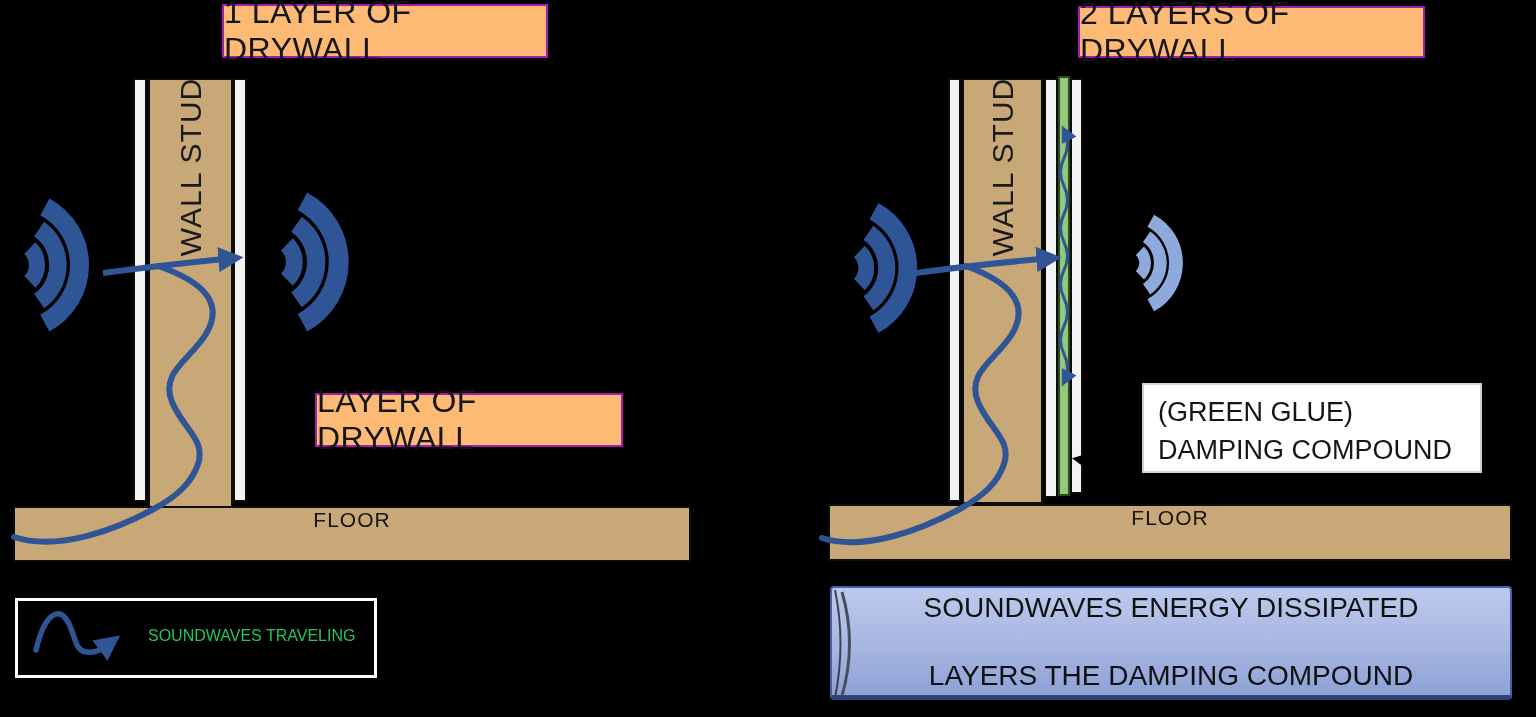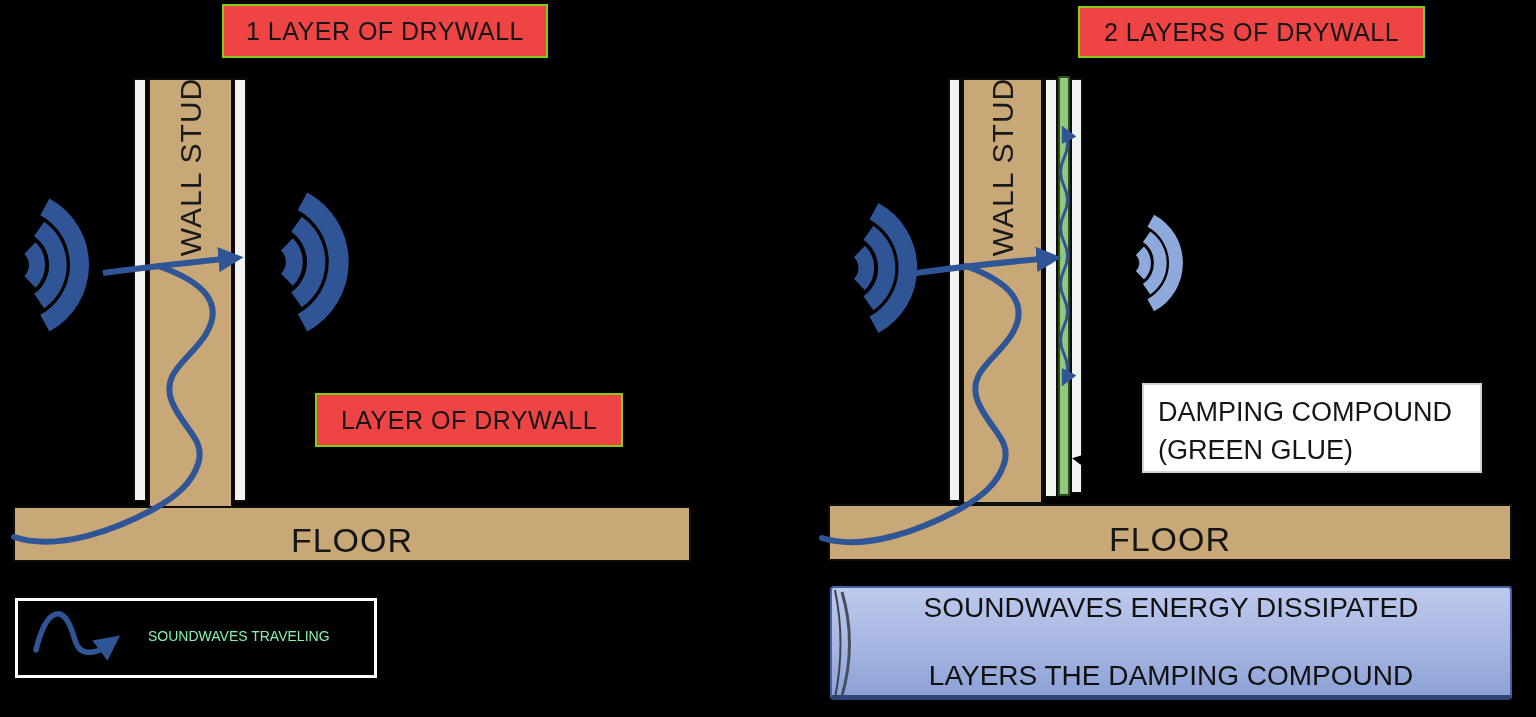--- a/index.html
+++ b/index.html
@@ -2,38 +2,38 @@
 <html><head>
 <meta charset="utf-8">
 <style>
   html,body{margin:0;padding:0;background:#000;}
   #canvas{
     position:relative;width:1536px;height:717px;background:#000;overflow:hidden;
     font-family:"Liberation Sans",sans-serif;color:#111;
   }
   .abs{position:absolute;}
   .white-box{
-    position:absolute;background:#ef4444;border:2px solid #84cc16;
+    position:absolute;background:#fdba74;border:2px solid #a21caf;
     display:flex;align-items:center;justify-content:center;
-    font-size:25px;color:#151515;letter-spacing:.5px;
+    font-size:32px;color:#151515;letter-spacing:.5px;
   }
   .strip{position:absolute;background:#f3f3f2;border:2px solid #0c0c0c;box-sizing:border-box;}
   .stud{position:absolute;background:#c8a877;border:2px solid #0c0c0c;box-sizing:border-box;}
   .green{position:absolute;background:#90c87c;border:2px solid #2d4a1e;box-sizing:border-box;}
   .floor{
     position:absolute;background:#c8a877;border:2px solid #0c0c0c;box-sizing:border-box;
-    display:flex;align-items:flex-end;justify-content:center;
-    font-size:34px;color:#151515;letter-spacing:1px;
+    display:flex;align-items:flex-start;justify-content:center;
+    font-size:21px;color:#151515;letter-spacing:1px;
   }
   .stud-label{
     position:absolute;transform:translate(-50%,-50%) rotate(-90deg);
     transform-origin:center;white-space:nowrap;font-size:30px;color:#1a1a1a;letter-spacing:1px;
   }
   .legend-box{position:absolute;border:3px solid #fff;background:transparent;}
-  .hidden-caption{position:absolute;color:#86efac;font-size:14px;line-height:28px;white-space:nowrap;}
+  .hidden-caption{position:absolute;color:#22c55e;font-size:16px;line-height:28px;white-space:nowrap;}
   .damping-box{
     position:absolute;background:#fff;border:2px solid #d2d2d2;
     font-size:27px;line-height:38px;color:#151515;padding:8px 0 0 14px;box-sizing:border-box;
   }
   .callout{
     position:absolute;border:2px solid #46619f;border-bottom:5px solid #2f4578;border-radius:4px;
     background:linear-gradient(180deg,#bdc9ec 0%,#a7b6e2 55%,#8da1d6 100%);
     display:flex;flex-direction:column;align-items:center;justify-content:center;
     font-size:28px;line-height:40px;color:#101010;box-sizing:border-box;gap:28px;
   }
@@ -110,22 +110,22 @@
     <svg width="64" height="114" viewBox="0 0 60 100">
       <g fill="none" stroke="#8EA9DB">
         <path d="M14.9,38.5 A16,16 0 0 1 14.9,61.5" stroke-width="11"></path>
         <path d="M21.2,25.4 A30,30 0 0 1 21.2,74.6" stroke-width="12"></path>
         <path d="M25.1,10.4 A45,45 0 0 1 25.1,89.6" stroke-width="13"></path>
       </g>
     </svg>
   </div>
 
   <div class="damping-box" style="left:1142px;top:383px;width:340px;height:90px;">
+    <div>(GREEN GLUE)</div>
     <div>DAMPING COMPOUND</div>
-    <div>(GREEN GLUE)</div>
   </div>
 
   <div class="floor" style="left:828px;top:504px;width:684px;height:57px;">
     <span>FLOOR</span>
   </div>
 
   <div class="callout" style="left:830px;top:586px;width:682px;height:114px;">
     <div>SOUNDWAVES ENERGY DISSIPATED</div>
     <div>LAYERS THE DAMPING COMPOUND</div>
   </div>

